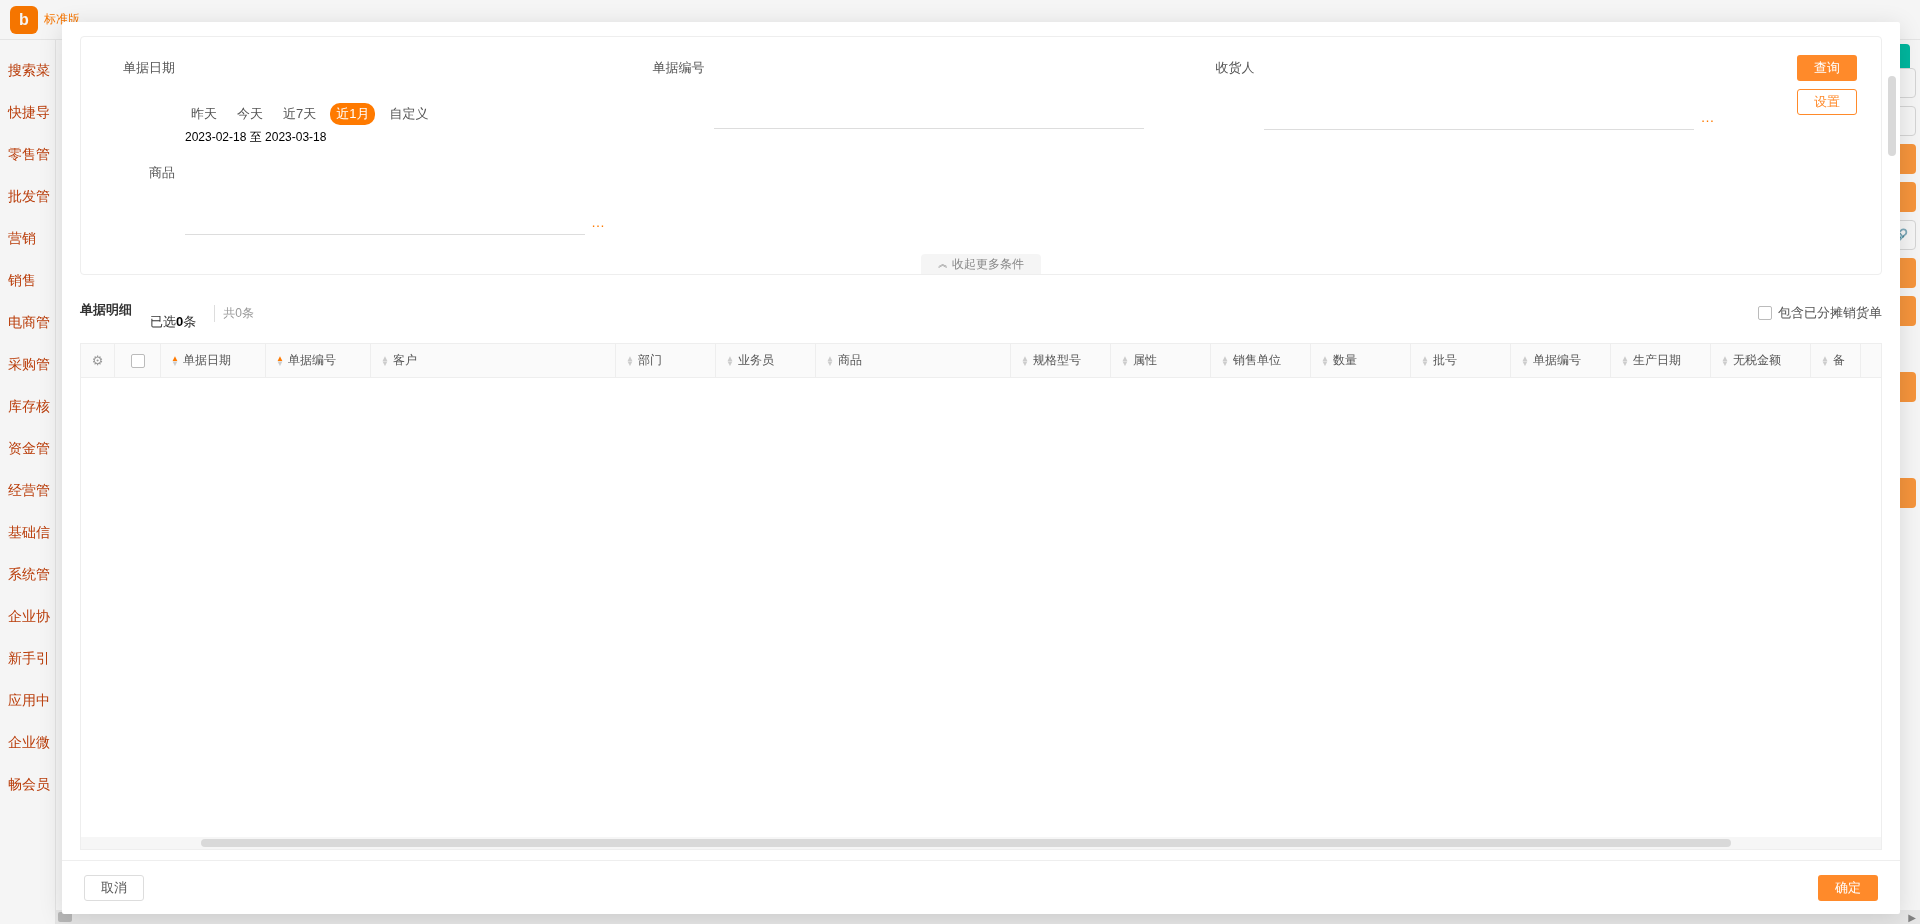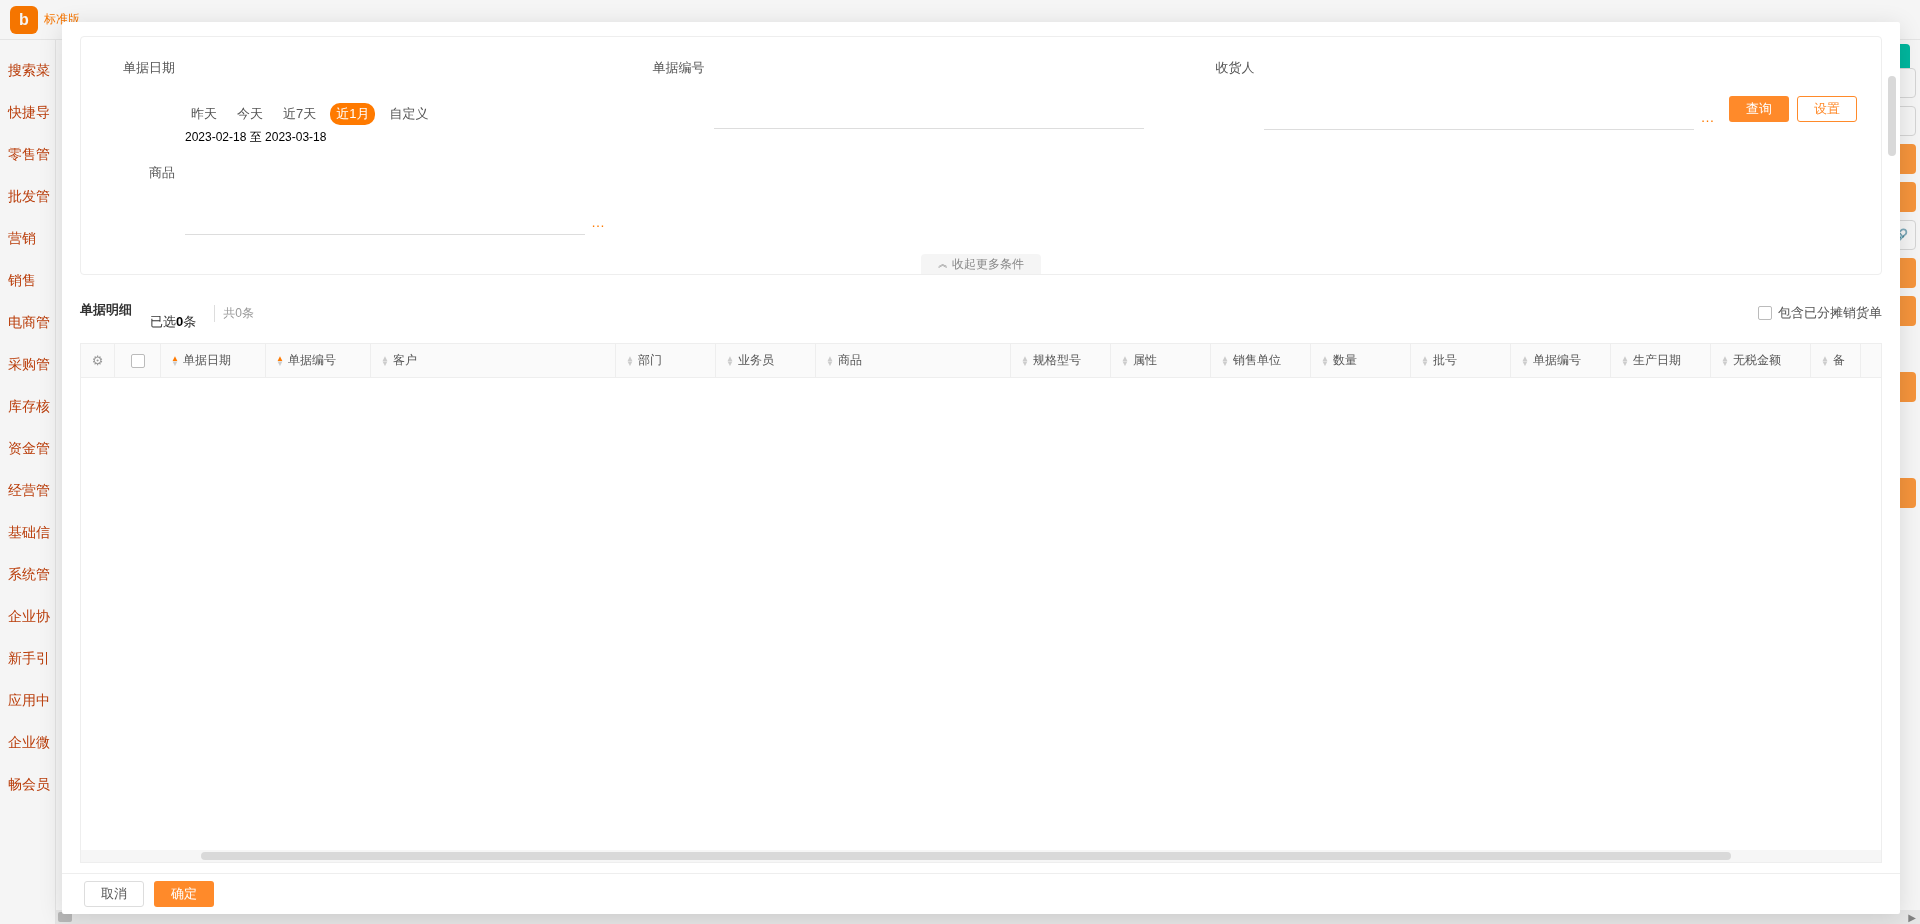--- a/index.html
+++ b/index.html
@@ -251,24 +251,23 @@
   color: #ff7a00;
   cursor: pointer;
   font-size: 14px;
   padding: 0 6px;
 }
 .filter-right {
   position: absolute;
   right: 24px;
   top: 18px;
   display: flex;
-  flex-direction: row;
+  flex-direction: column;
   gap: 8px;
   align-items: flex-end;
-  margin-top: 41px;
 }
 .btn {
   min-width: 60px;
   height: 26px;
   border-radius: 3px;
   display: flex;
   align-items: center;
   justify-content: center;
   cursor: pointer;
   font-size: 13px;
@@ -377,25 +376,25 @@
 .hscroll-thumb {
   position: absolute;
   left: 120px;
   width: 85%;
   top: 2px;
   height: 8px;
   background: #d9d9d9;
   border-radius: 4px;
 }
 .modal-footer {
-  height: 41px;
+  height: 54px;
   border-top: 1px solid #eee;
   display: flex;
   align-items: center;
-  justify-content: flex-start;
+  justify-content: space-between;
   gap: 10px;
   padding: 0 22px;
 }
 .btn-default {
   background: #fff;
   border: 1px solid #ddd;
   color: #555;
 }
 .vscroll {
   position: absolute;

